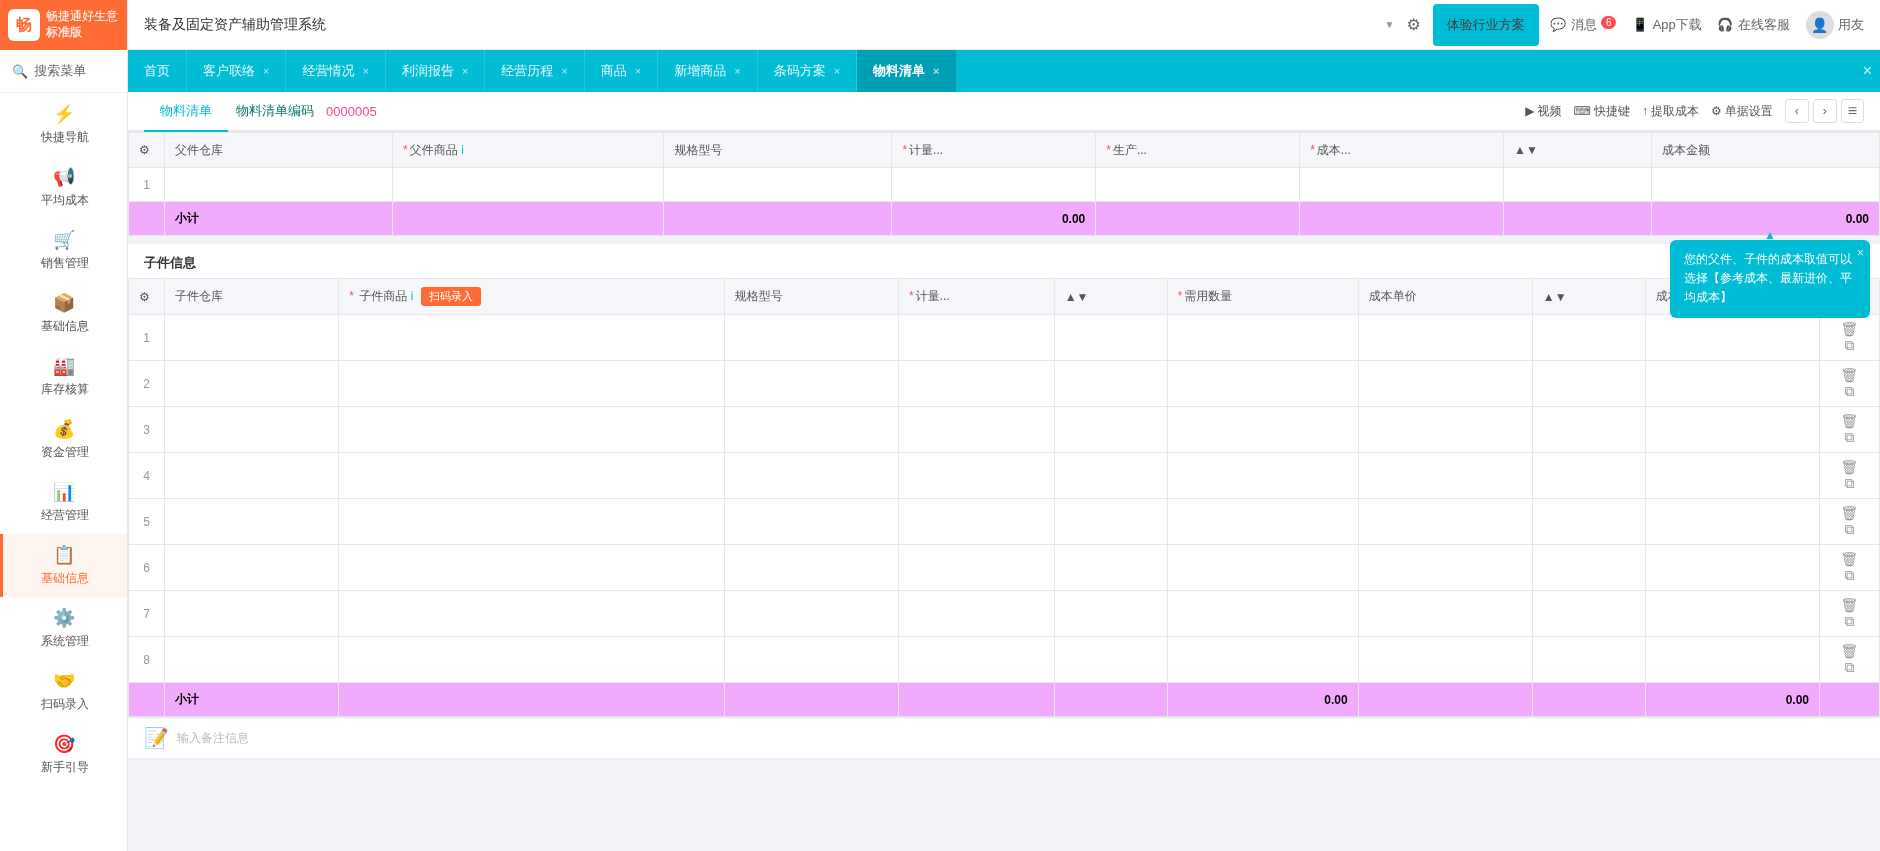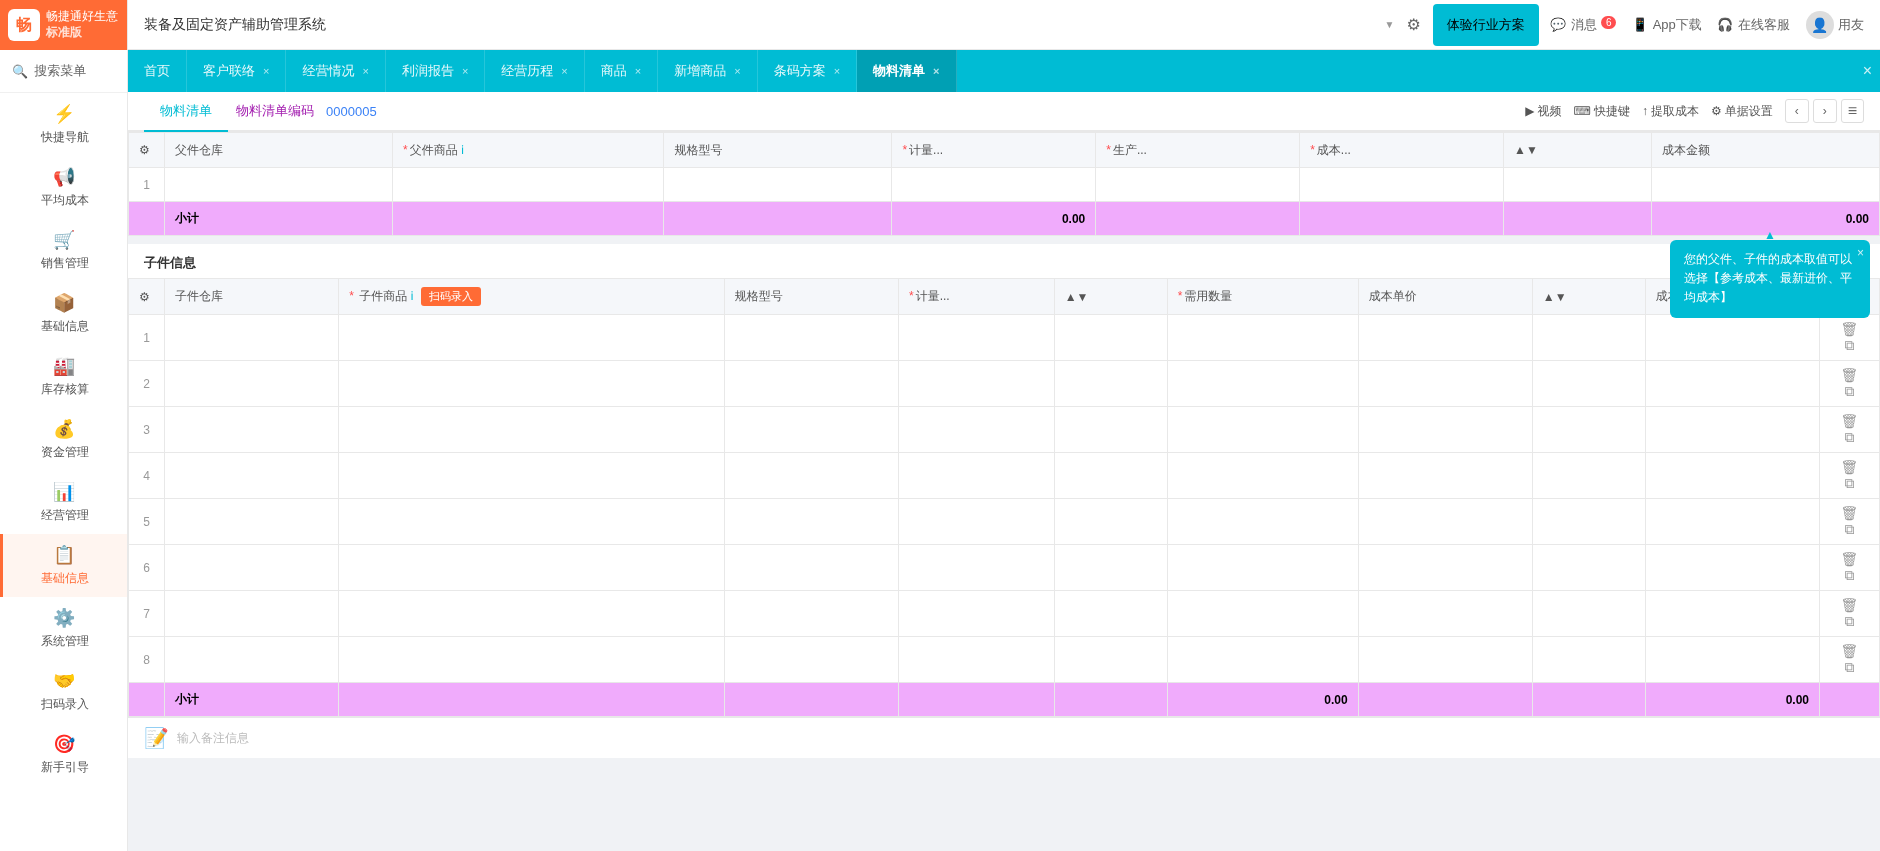--- a/index.html
+++ b/index.html
@@ -98,21 +98,21 @@
       border-bottom: 1px solid #e8e8e8;
       gap: 12px;
     }
     .topbar-system-title {
       font-size: 14px;
       color: #333;
       flex: 1;
     }
     .topbar-btn {
       background: #00bcd4;
-      color: #000000;
+      color: #404040;
       border: none;
       padding: 12px 14px;
       border-radius: 4px;
       cursor: pointer;
       font-size: 13px;
     }
     .topbar-icon-btn {
       background: none;
       border: none;
       cursor: pointer;
@@ -211,21 +211,21 @@
       color: #555;
       cursor: pointer;
       font-size: 13px;
       border-bottom: 2px solid transparent;
       margin-bottom: -2px;
     }
     .sub-tab.active { color: #00bcd4; border-bottom: 2px solid #00bcd4; }
     .sub-tab-code {
       margin-left: 12px;
       font-size: 13px;
-      color: #3b82f6;
+      color: #ec4899;
     }
     .sub-tabs-right {
       margin-left: auto;
       display: flex;
       align-items: center;
       gap: 12px;
       font-size: 12px;
       color: #555;
     }
     .sub-tabs-right span { cursor: pointer; display: flex; align-items: center; gap: 3px; }
@@ -511,21 +511,21 @@
     <div class="nav-tabs-end">×</div>
   </div>
 
   <div class="content-area">
 
     <div class="sub-tabs">
       <div class="sub-tab active">
         <span>物料清单</span>
       </div>
       <div style="display:flex;align-items:center;padding:0 8px;">
-        <span style="color:#a21caf;">物料清单编码</span>
+        <span style="color:#0f766e;">物料清单编码</span>
         <span class="sub-tab-code">0000005</span>
       </div>
       <div class="sub-tabs-right">
         <span>
           <span>▶</span>
           <span>视频</span>
         </span>
         <span>
           <span>⌨</span>
           <span>快捷键</span>

